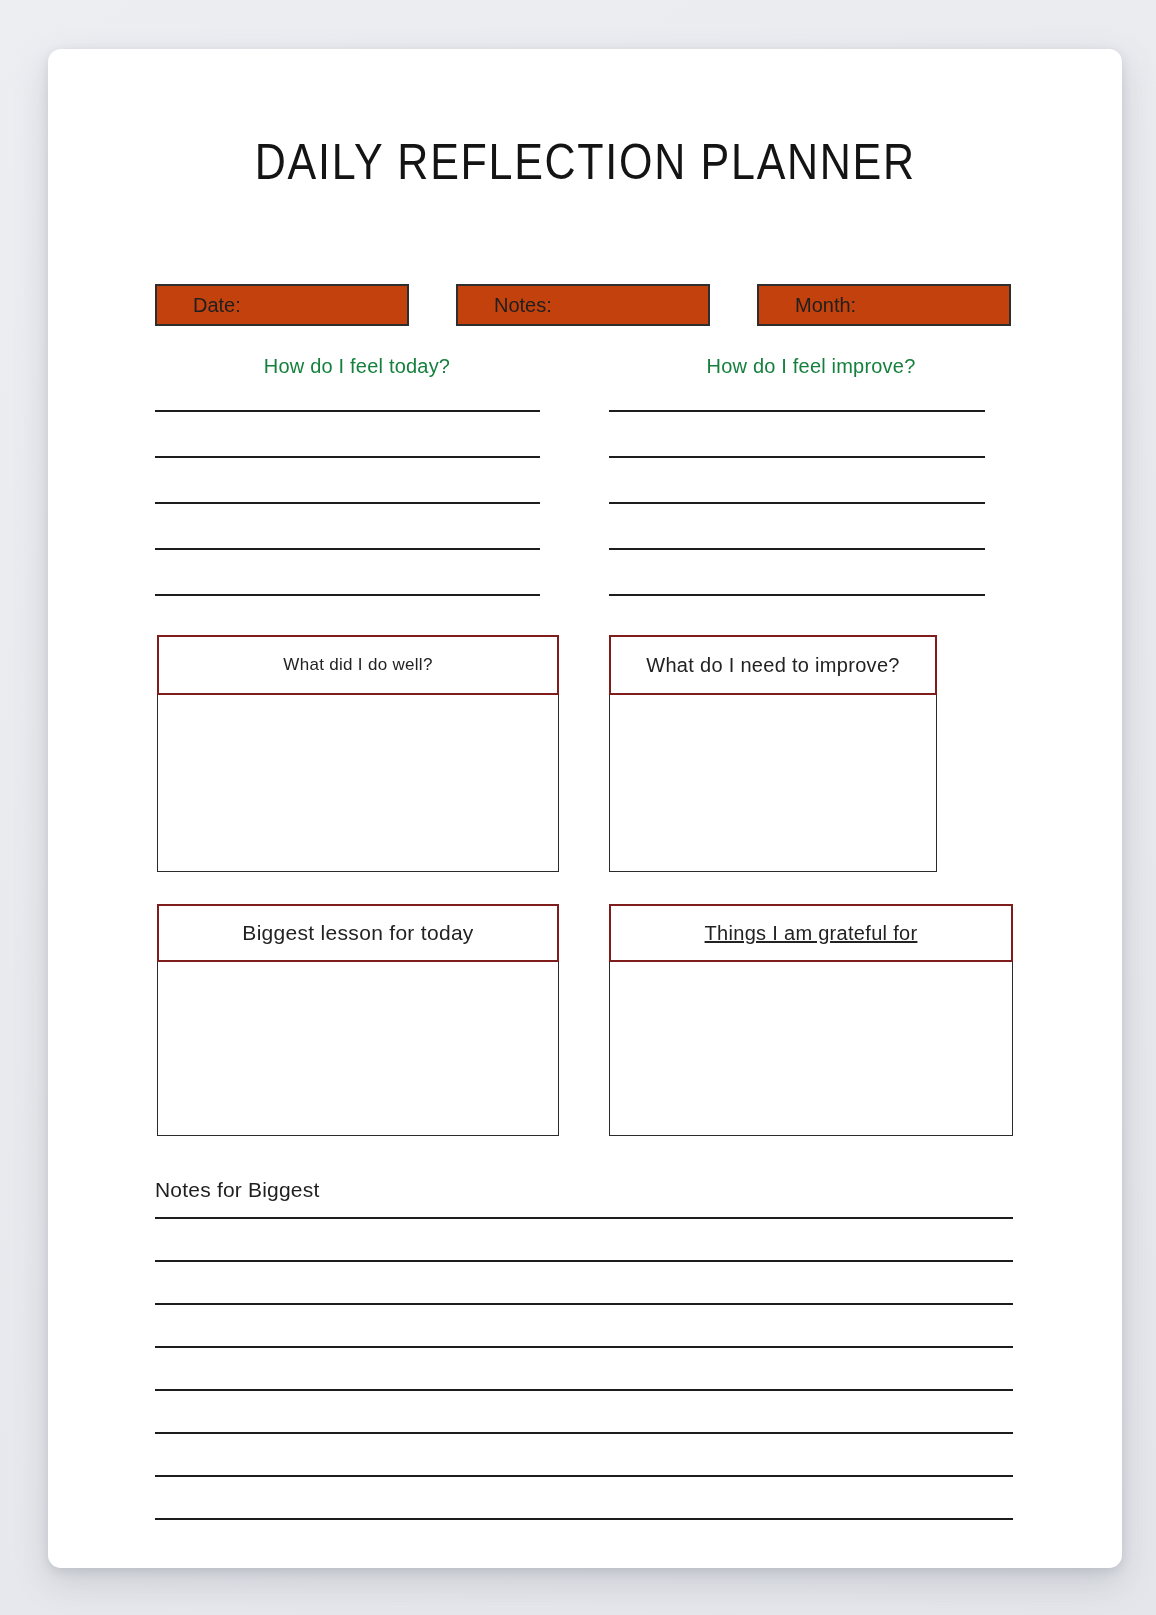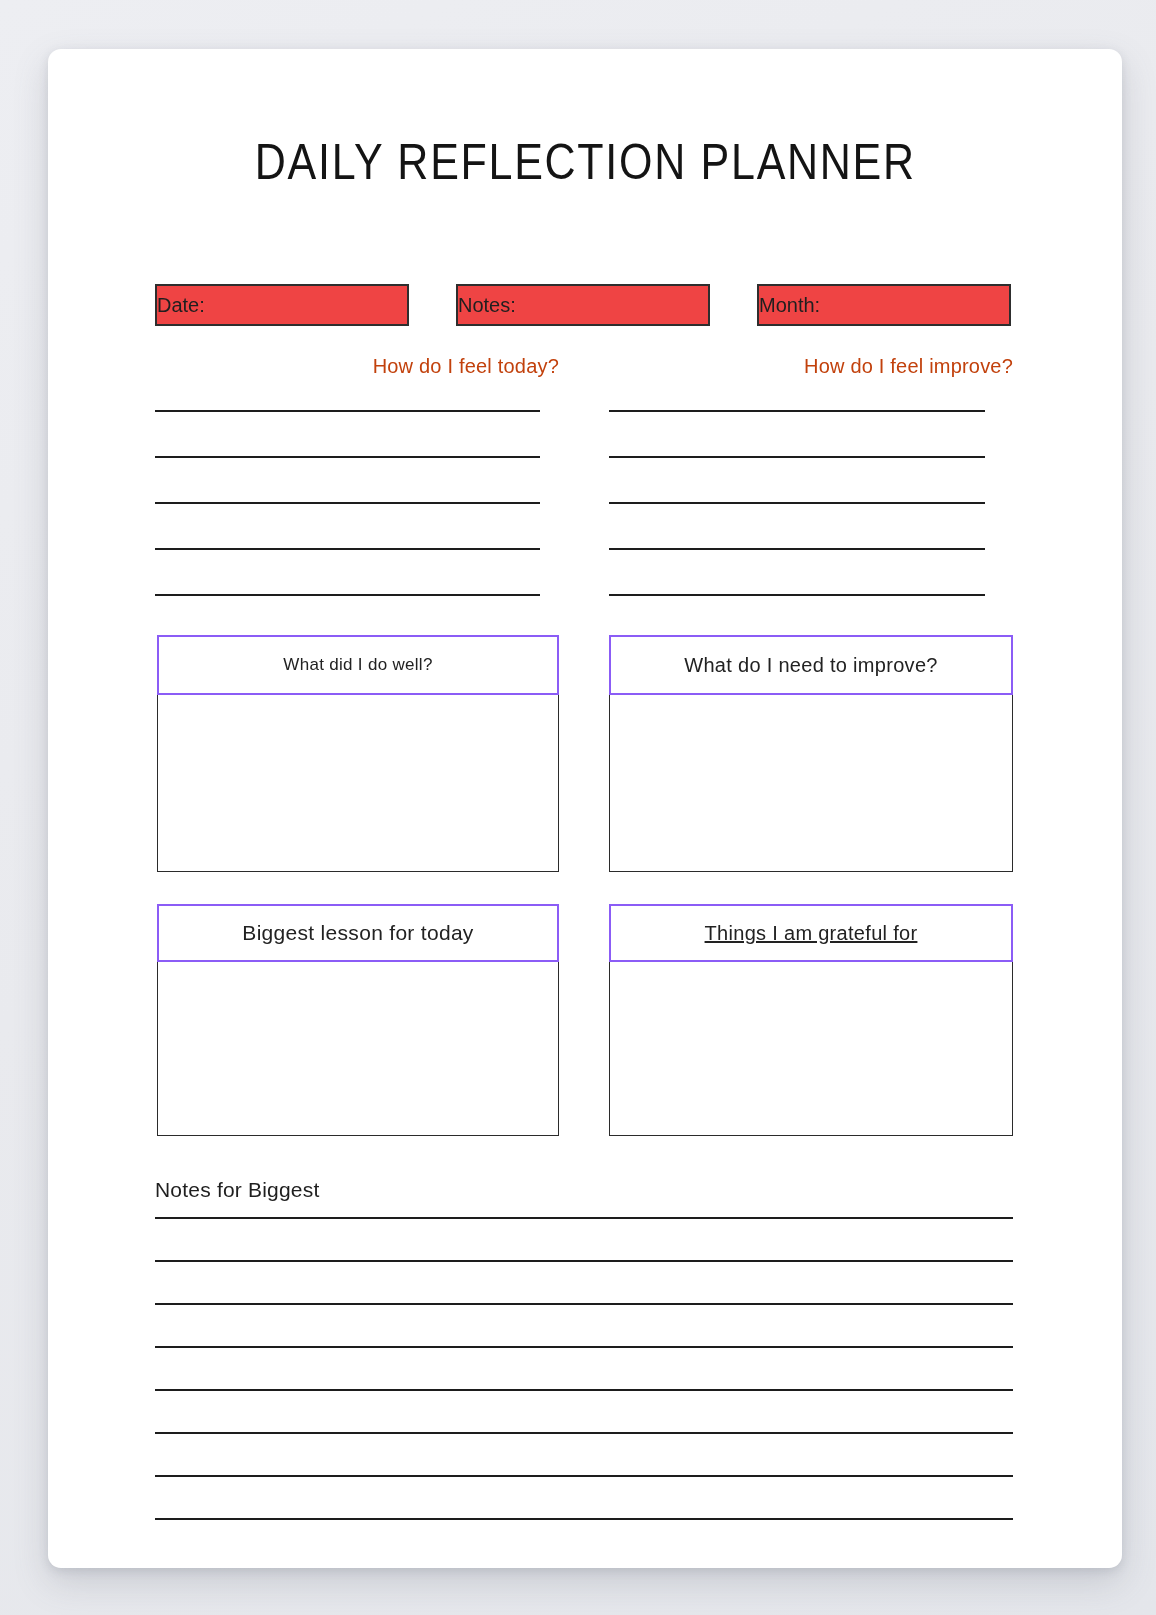--- a/index.html
+++ b/index.html
@@ -21,52 +21,52 @@
   }
   .title span{
     display:inline-block;font-size:50px;letter-spacing:2px;color:#141414;
     transform:scaleX(.86);transform-origin:50% 50%;white-space:nowrap;
   }
   .date-row{
     position:absolute;top:235px;left:107px;width:856px;
     display:flex;justify-content:space-between;
   }
   .date-box{
-    width:254px;height:42px;border:2px solid #2e2e2e;background:#ef4444;
-    display:flex;align-items:center;box-sizing:border-box;
+    width:254px;height:42px;border:2px solid #2e2e2e;background:#c2410c;
+    display:flex;align-items:center;box-sizing:border-box;padding-left:36px;
   }
   .date-box .lbl{font-size:20px;color:#1f1f1f;}
   .date-box .val{flex:1;height:100%;}
 
   .feel-col{position:absolute;top:306px;width:404px;}
   .feel-col.left{left:107px;}
   .feel-col.right{left:561px;}
   .feel-col h2{
-    margin:0;font-size:20px;font-weight:400;color:#c2410c;
-    text-align:right;line-height:22px;letter-spacing:.2px;
+    margin:0;font-size:20px;font-weight:400;color:#15803d;
+    text-align:center;line-height:22px;letter-spacing:.2px;
   }
   .ruled .rule{height:44px;border-bottom:2px solid #1d1d1d;}
   .feel-col .ruled .rule:first-child{height:33px;}
   .feel-col.left .rule{width:385px;}
   .feel-col.right .rule{width:376px;}
 
   .panel{position:absolute;box-sizing:border-box;}
   .panel-header{
-    box-sizing:border-box;border:2px solid #8b5cf6;background:#fff;
+    box-sizing:border-box;border:2px solid #7f1d1d;background:#fff;
     display:flex;align-items:center;justify-content:center;
   }
   .panel-header .htxt{color:#222;letter-spacing:.3px;}
   .panel-body{
     box-sizing:border-box;border:1px solid #2b2b2b;border-top:none;background:#fff;
   }
   #panel-well{left:109px;top:586px;width:402px;}
   #panel-well .panel-header{height:60px;}
   #panel-well .htxt{font-size:17px;}
   #panel-well .panel-body{height:177px;}
-  #panel-improve{left:561px;top:586px;width:404px;}
+  #panel-improve{left:561px;top:586px;width:328px;}
   #panel-improve .panel-header{height:60px;}
   #panel-improve .htxt{font-size:20px;}
   #panel-improve .panel-body{height:177px;}
   #panel-lesson{left:109px;top:855px;width:402px;}
   #panel-lesson .panel-header{height:58px;}
   #panel-lesson .htxt{font-size:21px;}
   #panel-lesson .panel-body{height:174px;}
   #panel-grateful{left:561px;top:855px;width:404px;}
   #panel-grateful .panel-header{height:58px;}
   #panel-grateful .htxt{font-size:20px;text-decoration:underline;}

